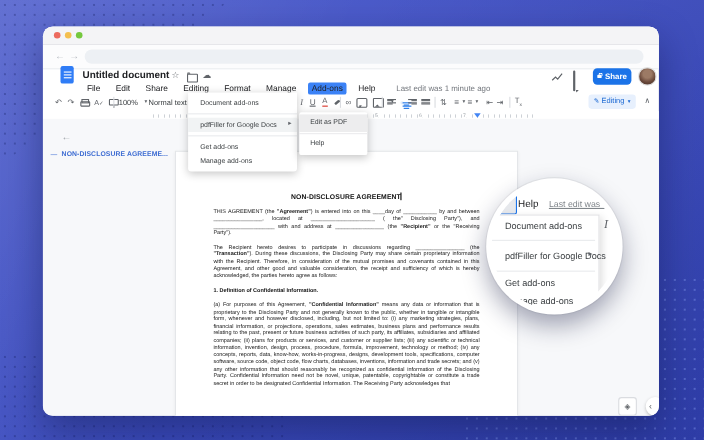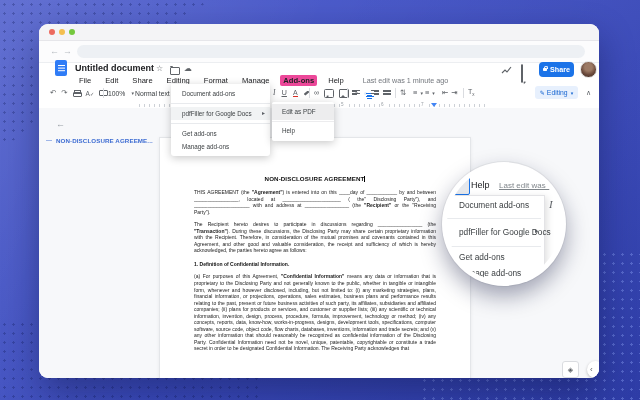--- a/index.html
+++ b/index.html
@@ -26,21 +26,21 @@
   
   .gdocs-icon{position:absolute;left:16px;top:36px;width:12px;height:16px;background:#2f7cf6;border-radius:2px;}
   .gdocs-icon::after{content:"";position:absolute;left:2.5px;top:5px;width:7px;height:1.2px;background:#fff;
     box-shadow:0 2.6px 0 #fff,0 5.2px 0 #fff;}
   .doctitle{position:absolute;left:36px;top:39px;font-size:9px;color:#202124;font-weight:bold;}
   .tinyico{position:absolute;font-size:8px;color:#5f6368;top:40px;}
   .folder-ic{position:absolute;left:131px;top:43px;width:8px;height:6px;border:1px solid #5f6368;border-radius:1px;}
   .folder-ic::before{content:"";position:absolute;left:-1px;top:-2.4px;width:3px;height:1.6px;background:#5f6368;border-radius:1px 1px 0 0;}
   .menubar{position:absolute;left:37px;top:50px;height:12px;display:flex;align-items:center;gap:8px;font-size:7.6px;color:#202124;}
   .menu-item{padding:1px 3px;border-radius:2px;cursor:default;}
-  .menu-item.active{background:#ec4899;font-weight:bold;}
+  .menu-item.active{background:#3b82f6;}
   .lastedit{margin-left:8px;color:#73777d;font-size:7.2px;white-space:nowrap;}
   .share-btn{position:absolute;left:500px;top:38px;width:35px;height:15px;background:#1b73e8;border-radius:4px;
     display:flex;align-items:center;justify-content:center;gap:3px;color:#fff;font-size:7.2px;font-weight:bold;text-align:right;}
   .lock{width:4px;height:3.4px;background:#fff;border-radius:.8px;position:relative;}
   .lock::before{content:"";position:absolute;left:.6px;top:-2.2px;width:2.2px;height:2.4px;border:.8px solid #fff;border-bottom:none;border-radius:2px 2px 0 0;}
   .avatar{position:absolute;left:541px;top:37px;width:15px;height:15px;border-radius:50%;
     background:radial-gradient(circle at 50% 35%,#9c7a65 0 30%,#6b4a3c 60%,#3e2a23 100%);border:1px solid #e0e0e0;}
 
   
   .toolbar{position:absolute;left:0;top:62px;width:100%;height:14px;font-size:7.5px;color:#5f6368;}

